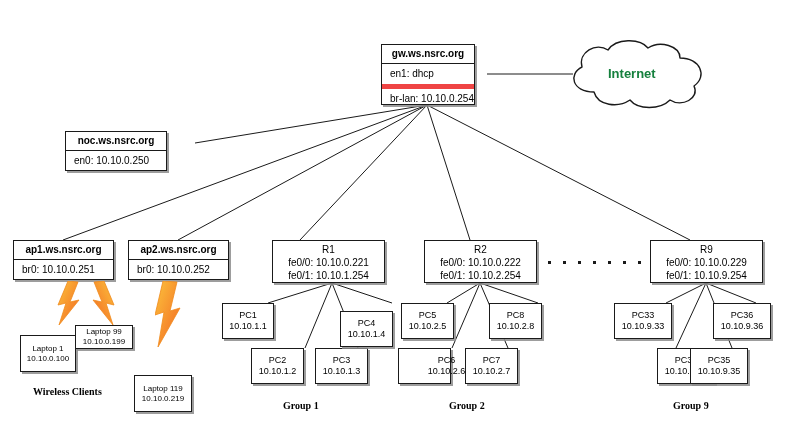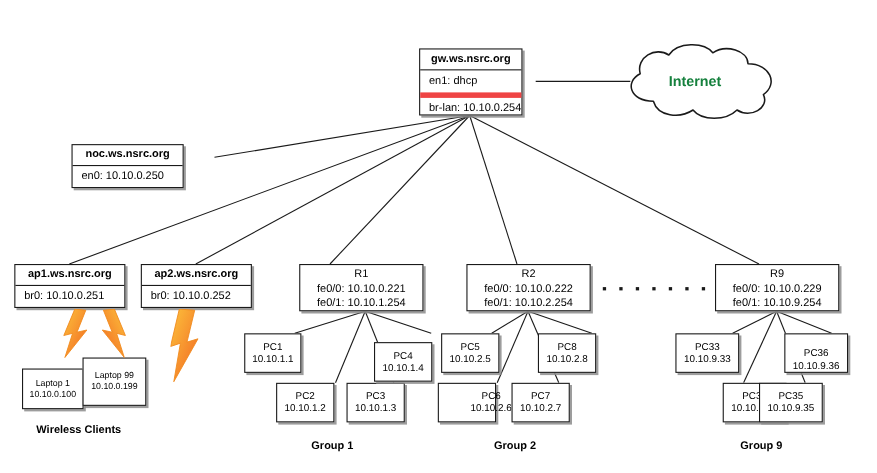--- a/index.html
+++ b/index.html
@@ -99,20 +99,21 @@
     font-size: 8px;
     line-height: 10px;
   }
   .grouplabel {
     position: absolute;
     font-size: 10px;
     font-weight: bold;
     color: #000;
     white-space: nowrap;
     z-index: 3;
+    font-family: Liberation Serif, serif;
   }
   .cloudlabel {
     position: absolute;
     font-size: 13px;
     font-weight: bold;
     color: #15803d;
     z-index: 4;
     white-space: nowrap;
   }
   #cloud {
@@ -227,25 +228,29 @@
       </linearGradient>
     </defs>
     <path d="M8 0 L0 34 L9 31 L3 66 L25 27 L15 30 L22 1 Z" fill="url(#bg3)" stroke="#f08a1c" stroke-width="0.8"></path>
   </svg>
 
   <div class="node pcbox laptopbox" style="left:20px; top:335px; width:56px; height:37px;">
     <div class="pcname">Laptop 1</div>
     <div class="pcip">10.10.0.100</div>
   </div>
 
-  <div class="node pcbox laptopbox" style="left:75px; top:325px; width:58px; height:44px;">
+  <div class="node pcbox laptopbox" style="left:75px; top:325px; width:58px; height:24px;">
     <div class="pcname">Laptop 99</div>
     <div class="pcip">10.10.0.199</div>
   </div>
 
+  <div class="node pcbox laptopbox" style="left:134px; top:375px; width:58px; height:37px;">
+    <div class="pcname">Laptop 119</div>
+    <div class="pcip">10.10.0.219</div>
+  </div>
 
   <div class="grouplabel" style="left:33px; top:386px;">Wireless Clients</div>
 
   <div class="node routerbox" style="left:272px; top:240px; width:113px; height:43px;">
     <div class="rtitle">R1</div>
     <div class="rline">fe0/0: 10.10.0.221</div>
     <div class="rline">fe0/1: 10.10.1.254</div>
   </div>
 
   <div class="node pcbox" style="left:222px; top:303px; width:52px; height:36px;">
@@ -301,19 +306,19 @@
     <div class="pcip">10.10.9.33</div>
   </div>
   <div class="node pcbox" style="left:632px; top:348px; width:58px; height:36px;margin-left:25px;">
     <div class="pcname">PC34</div>
     <div class="pcip">10.10.9.34</div>
   </div>
   <div class="node pcbox" style="left:690px; top:348px; width:58px; height:36px;">
     <div class="pcname">PC35</div>
     <div class="pcip">10.10.9.35</div>
   </div>
-  <div class="node pcbox" style="left:713px; top:303px; width:58px; height:36px;justify-content:flex-end;">
+  <div class="node pcbox" style="left:713px; top:303px; width:58px; height:36px;">
     <div class="pcname">PC36</div>
     <div class="pcip">10.10.9.36</div>
   </div>
   <div class="grouplabel" style="left:673px; top:400px;">Group 9</div>
 
 </div>
 
 </body></html>

